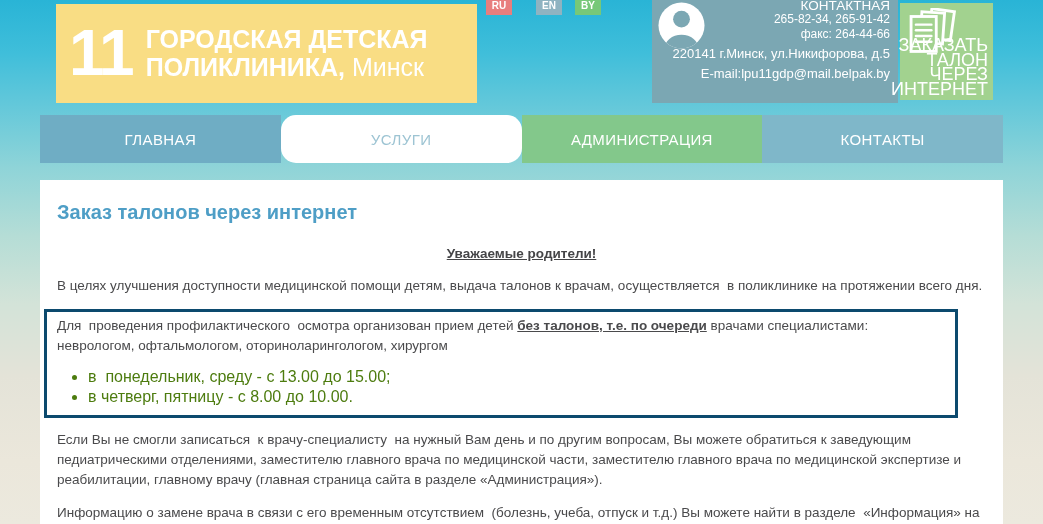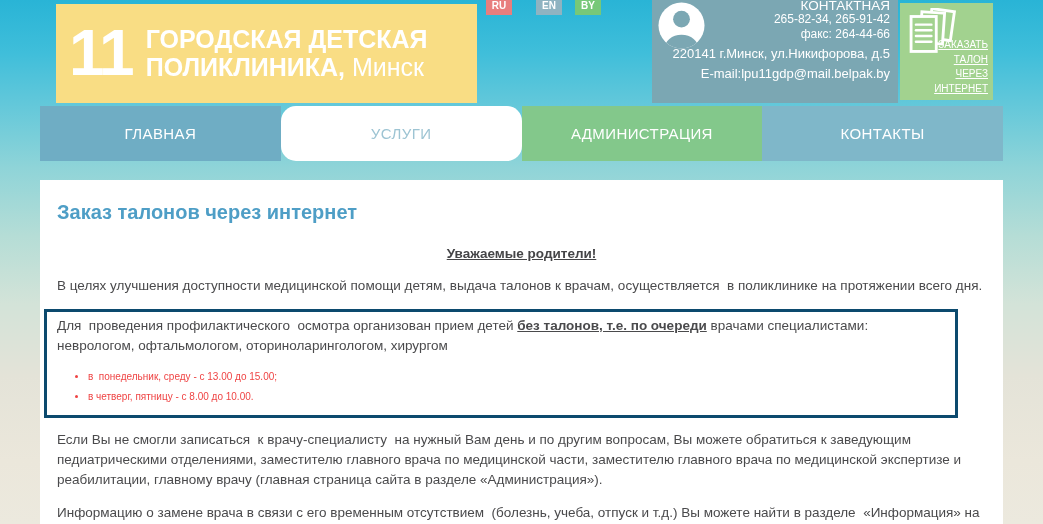--- a/index.html
+++ b/index.html
@@ -39,25 +39,25 @@
   .contact-phones { font-size:12px; line-height:13.5px; margin-top:1px; }
   .contact-addr { font-size:13px; line-height:14px; margin-top:6px; }
 
   .order-box {
     position:absolute; left:900px; top:3px; width:93px; height:97px;
     background:#a2d28f; cursor:pointer;
   }
   .order-icon { position:absolute; left:7px; top:5px; }
   .order-text {
     position:absolute; right:5px; bottom:4px; text-align:right;
-    color:#fff; font-size:10px; line-height:14.5px;text-decoration:underline;
+    color:#fff; font-size:18px; line-height:14.5px;
   }
 
   
-  .nav { position:absolute; left:40px; top:106px; width:963px; height:55px; display:flex; }
+  .nav { position:absolute; left:40px; top:115px; width:963px; height:48px; display:flex; }
   .nav-item {
     flex:1; display:flex; align-items:center; justify-content:center;
     font-size:15px; color:#fff; letter-spacing:.4px; cursor:pointer;
   }
   .nav-main     { background:#6fadc4; }
   .nav-active   { background:#ffffff; color:#9dc4d3;border-radius:15px; }
   .nav-admin    { background:#83c88b; }
   .nav-qa       { background:#ee7d7d; }
   .nav-contacts { background:#7fb7c9; }
 
@@ -71,21 +71,21 @@
     text-align:center; font-weight:700; text-decoration:underline;
     font-size:13.5px; color:#454547; margin-bottom:15px;
   }
   .content p { font-size:13.5px; color:#4a4a4c; line-height:20px; margin:0 0 13px; white-space:pre-wrap; }
   .alert {
     border:3px solid #0c4a6e; margin:0 0 12px -13px; width:914px;
     padding:4px 10px 8px 10px;
   }
   .alert p { margin:0; }
   .alert ul { margin:11px 0 1px; padding-left:31px; }
-  .alert li { font-size:10px; color:#ef4444; line-height:19.5px; white-space:pre-wrap; }
+  .alert li { font-size:16px; color:#4d7c0f; line-height:19.5px; white-space:pre-wrap; }
   .em-strong { font-weight:700; text-decoration:underline; }
 </style>
 </head>
 <body>
 
 <div id="viewport">
 
   <div class="logo-box">
     <div class="logo-number">11</div>
     <div class="logo-title">

